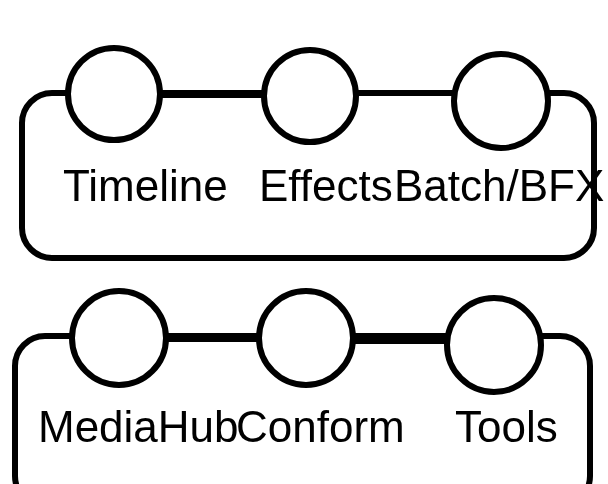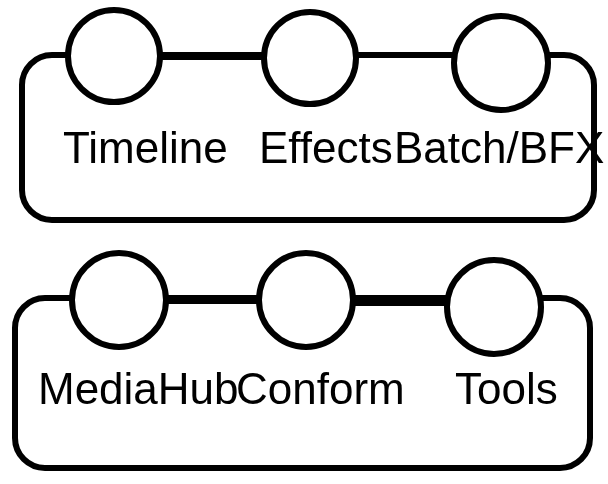--- a/index.html
+++ b/index.html
@@ -12,20 +12,21 @@
     width: 608px;
     height: 484px;
     overflow: hidden;
     font-family: "Liberation Sans", sans-serif;
   }
   #diagram-root {
     position: relative;
     width: 608px;
     height: 416px;
     background: #ffffff;
+    margin-top: 38px;
   }
   svg.diagram {
     display: block;
     width: 608px;
     height: 484px;
   }
   .group-shell {
     fill: none;
   }
   .node-circle {

